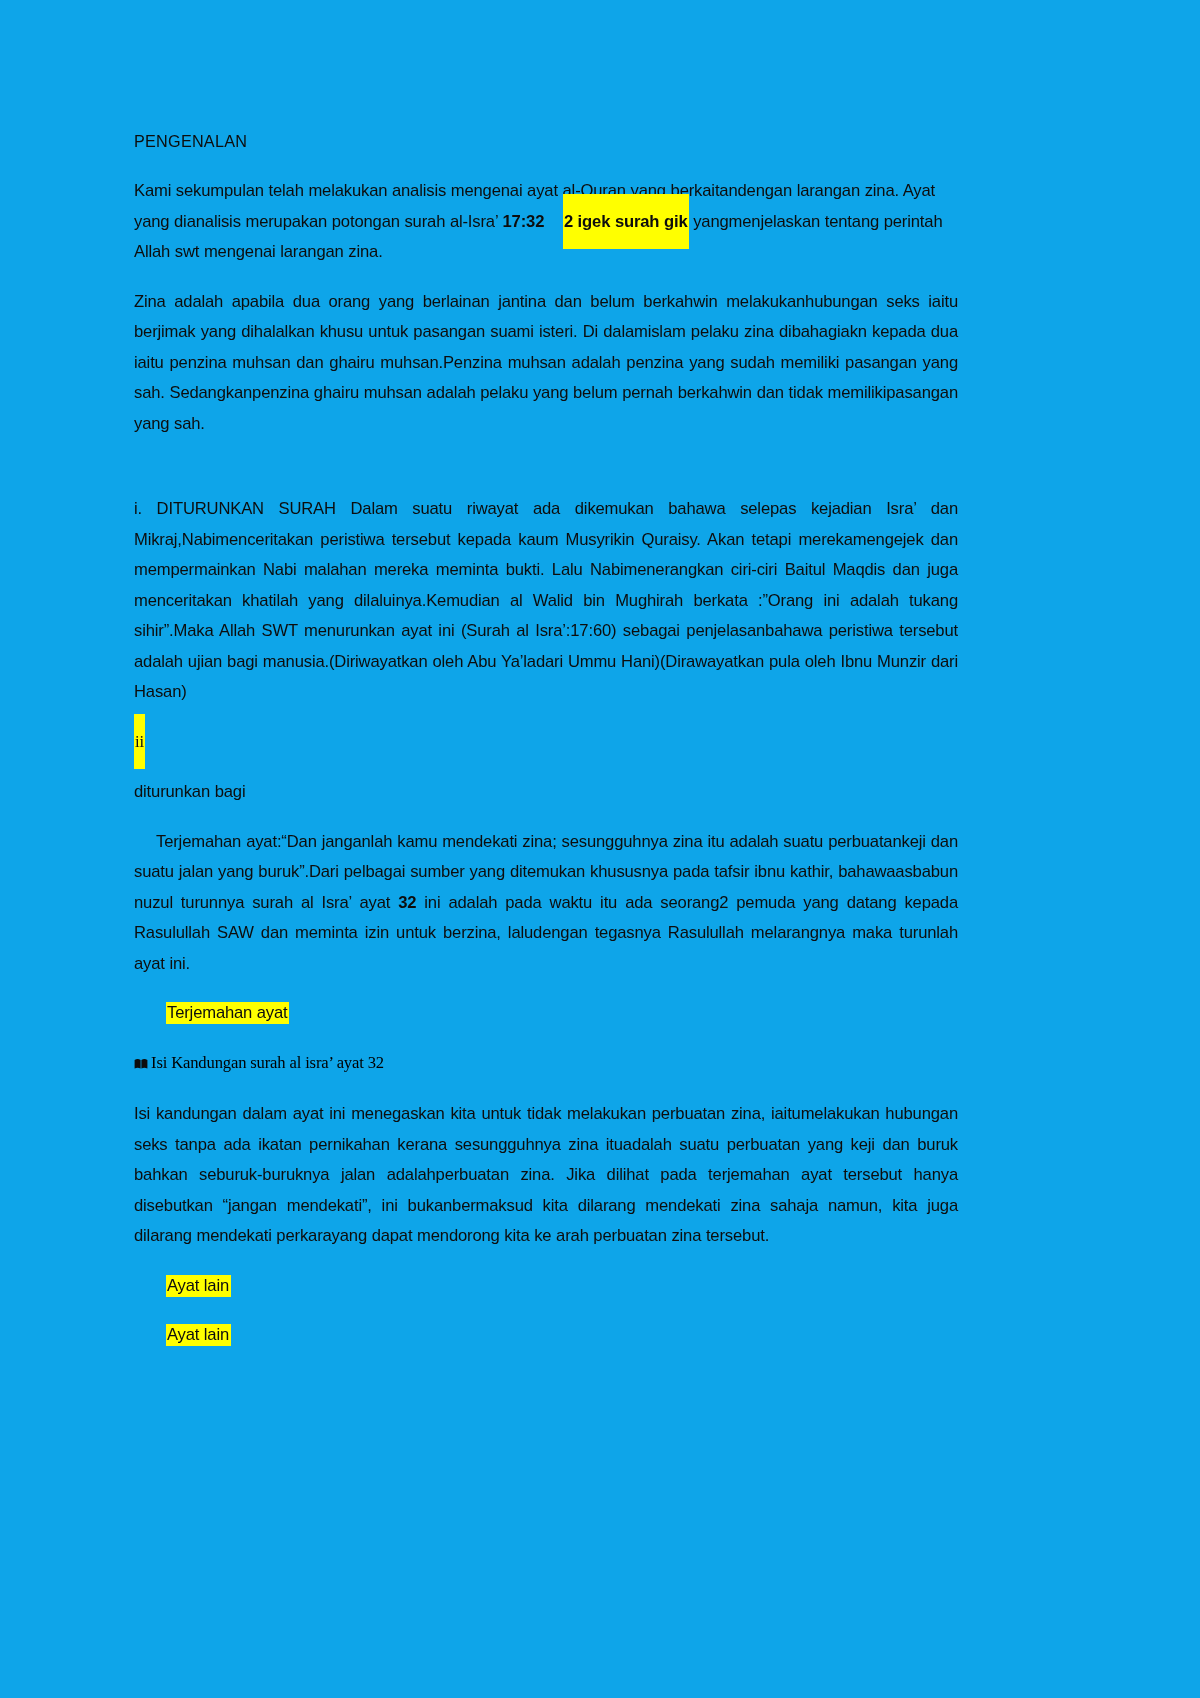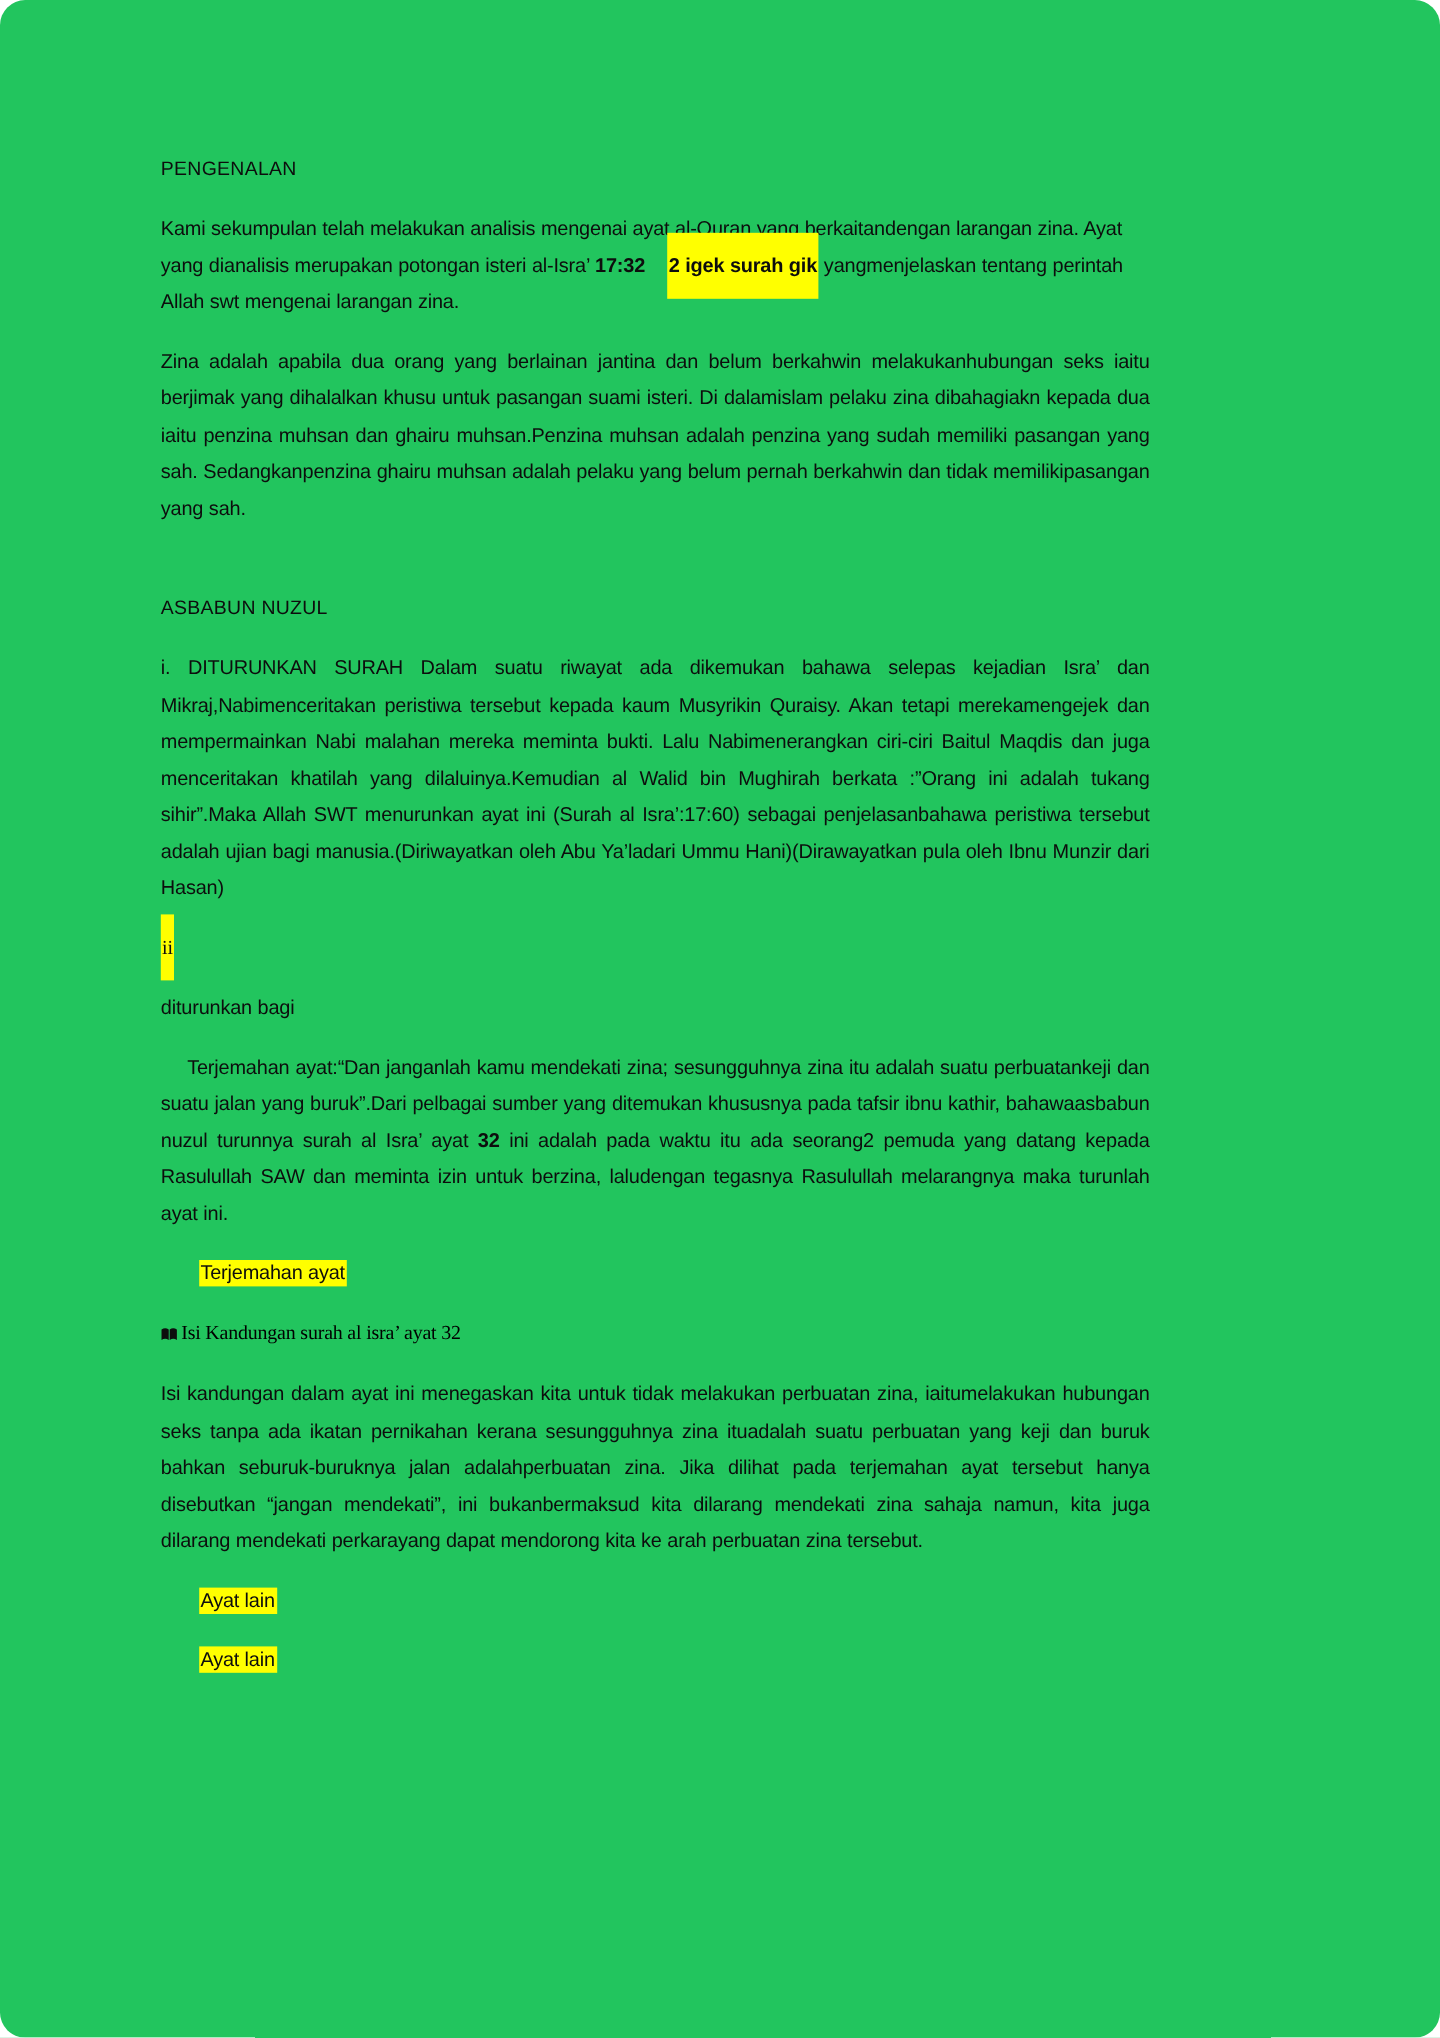--- a/index.html
+++ b/index.html
@@ -9,24 +9,23 @@
   }
   body {
     font-family: "Liberation Sans", sans-serif;
     color: #000000;
   }
   .page {
     position: relative;
     width: 1200px;
     height: 1698px;
     margin: 0 auto;
-    background: #22c55e;
+    background: #0ea5e9;
     box-sizing: border-box;
     overflow: hidden;
-    border-radius: 21px;
   }
   .content {
     position: absolute;
     left: 134px;
     top: 128px;
     width: 824px;
   }
   
   .para {
     font-size: 16.6px;
@@ -92,27 +91,26 @@
   b, .b { font-weight: 700; text-align: center; }
 </style>
 </head>
 <body>
 
 <div class="page">
   <div class="content">
 
     <p class="heading">PENGENALAN</p>
 
-    <p class="para"><span>Kami sekumpulan telah melakukan analisis mengenai ayat al-Quran yang berkaitandengan larangan zina. Ayat yang dianalisis merupakan potongan isteri al-Isra’ </span><b>17:32</b><span>&nbsp;&nbsp;&nbsp;&nbsp;</span><b class="hl">2 igek surah gik</b><span> yangmenjelaskan tentang perintah Allah swt mengenai larangan zina.</span></p>
+    <p class="para"><span>Kami sekumpulan telah melakukan analisis mengenai ayat al-Quran yang berkaitandengan larangan zina. Ayat yang dianalisis merupakan potongan surah al-Isra’ </span><b>17:32</b><span>&nbsp;&nbsp;&nbsp;&nbsp;</span><b class="hl">2 igek surah gik</b><span> yangmenjelaskan tentang perintah Allah swt mengenai larangan zina.</span></p>
 
     <p class="para justify">Zina adalah apabila dua orang yang berlainan jantina dan belum berkahwin melakukanhubungan seks iaitu berjimak yang dihalalkan khusu untuk pasangan suami isteri. Di dalamislam  pelaku  zina  dibahagiakn  kepada  dua  iaitu  penzina  muhsan  dan  ghairu  muhsan.Penzina  muhsan  adalah  penzina  yang  sudah  memiliki  pasangan  yang  sah.  Sedangkanpenzina ghairu muhsan adalah pelaku  yang belum pernah  berkahwin dan tidak memilikipasangan yang sah.</p>
 
     <div class="spacer-lg"></div>
 
-    <p class="heading">ASBABUN NUZUL</p>
 
     <p class="para justify"> i. DITURUNKAN SURAH  Dalam suatu riwayat ada dikemukan bahawa selepas kejadian Isra’ dan Mikraj,Nabimenceritakan peristiwa tersebut kepada kaum Musyrikin Quraisy. Akan tetapi merekamengejek  dan  mempermainkan  Nabi  malahan  mereka  meminta  bukti.  Lalu Nabimenerangkan ciri-ciri Baitul Maqdis dan juga menceritakan khatilah yang dilaluinya.Kemudian al Walid bin Mughirah berkata :”Orang ini adalah tukang sihir”.Maka  Allah   SWT  menurunkan   ayat  ini  (Surah  al  Isra’:17:60)  sebagai  penjelasanbahawa peristiwa tersebut adalah ujian bagi manusia.(Diriwayatkan oleh Abu Ya’ladari Ummu Hani)(Dirawayatkan pula oleh Ibnu Munzir dari Hasan)</p>
 
     <p class="romanum"><span class="hl">ii</span></p>
 
     <p class="para">diturunkan bagi</p>
 
     <p class="para justify indent-first"><span>Terjemahan ayat:“Dan janganlah kamu mendekati zina; sesungguhnya zina itu adalah suatu perbuatankeji dan suatu jalan yang buruk”.Dari pelbagai  sumber yang ditemukan  khususnya pada tafsir ibnu  kathir,  bahawaasbabun nuzul turunnya surah al Isra’ ayat </span><b>32</b><span> ini adalah pada waktu itu ada seorang2 pemuda yang datang kepada Rasulullah SAW dan meminta izin untuk berzina, laludengan tegasnya Rasulullah melarangnya maka turunlah ayat ini.</span></p>
 
     <p class="label-line"><span class="hl">Terjemahan ayat</span></p>

